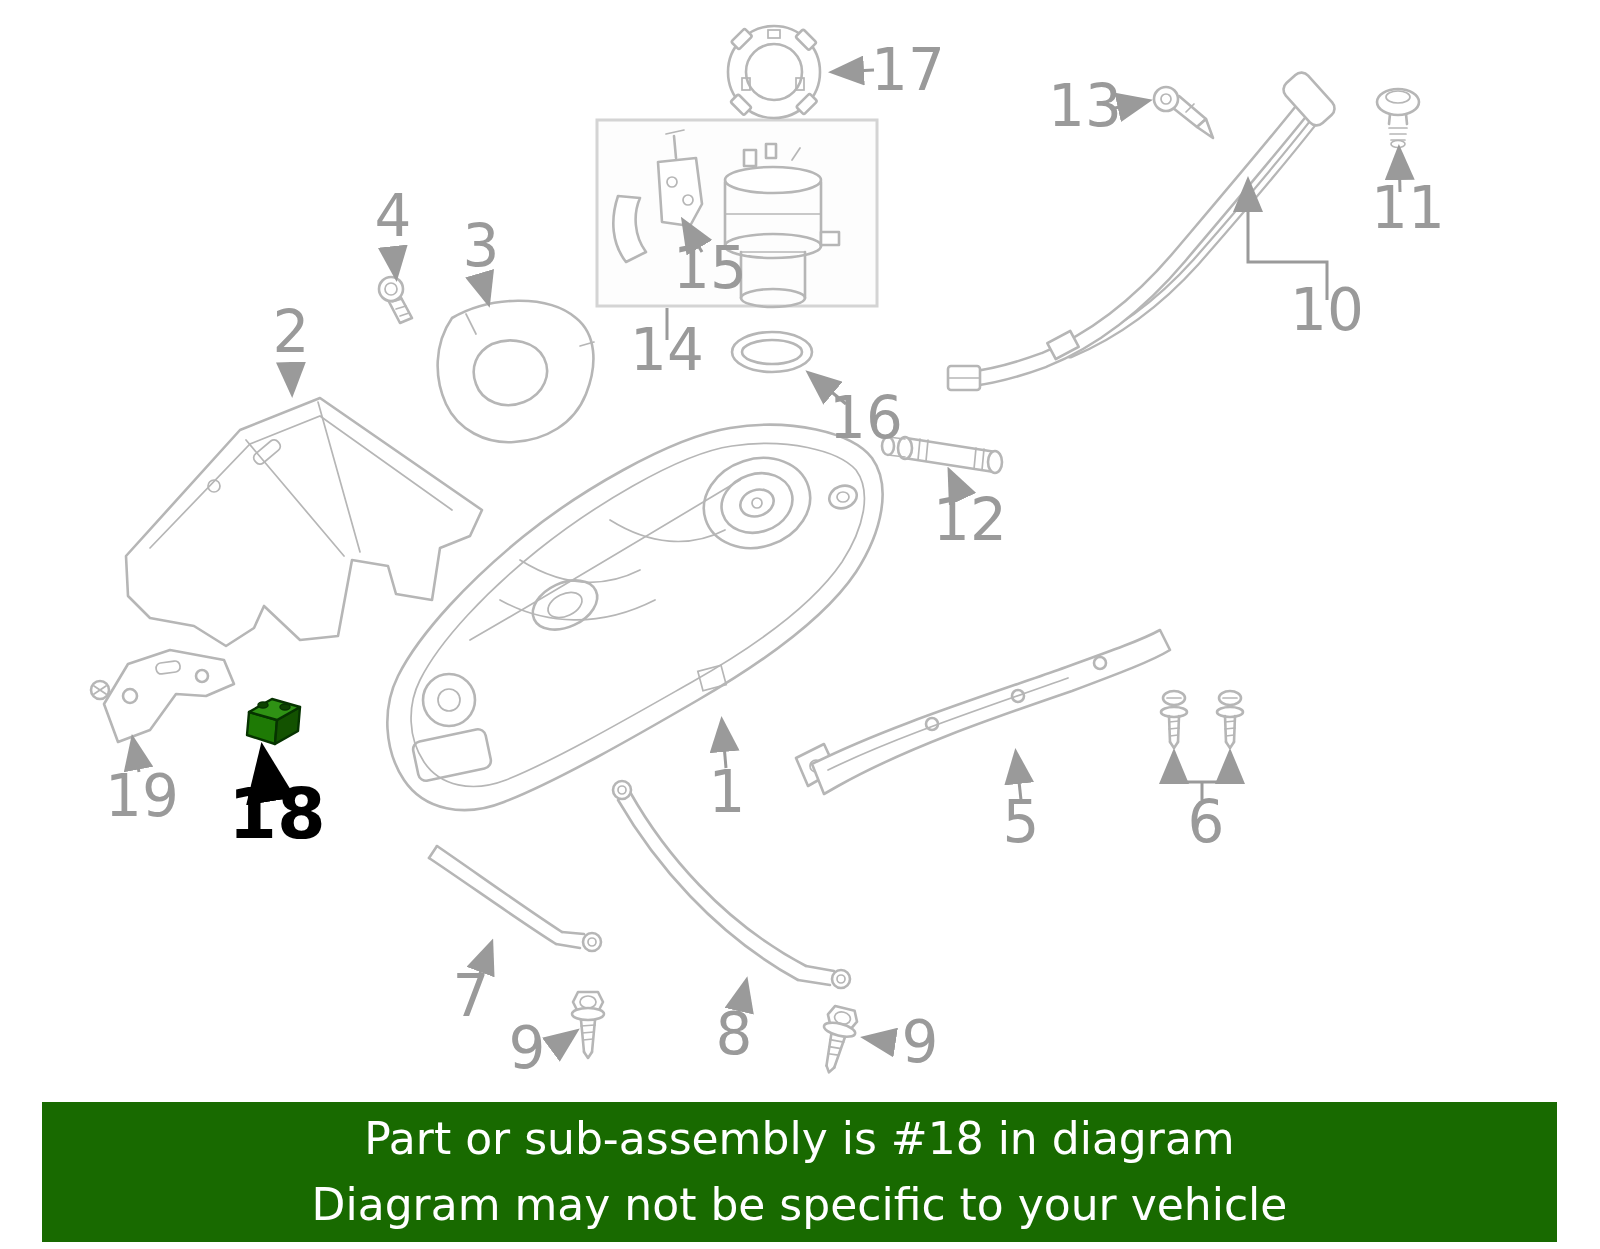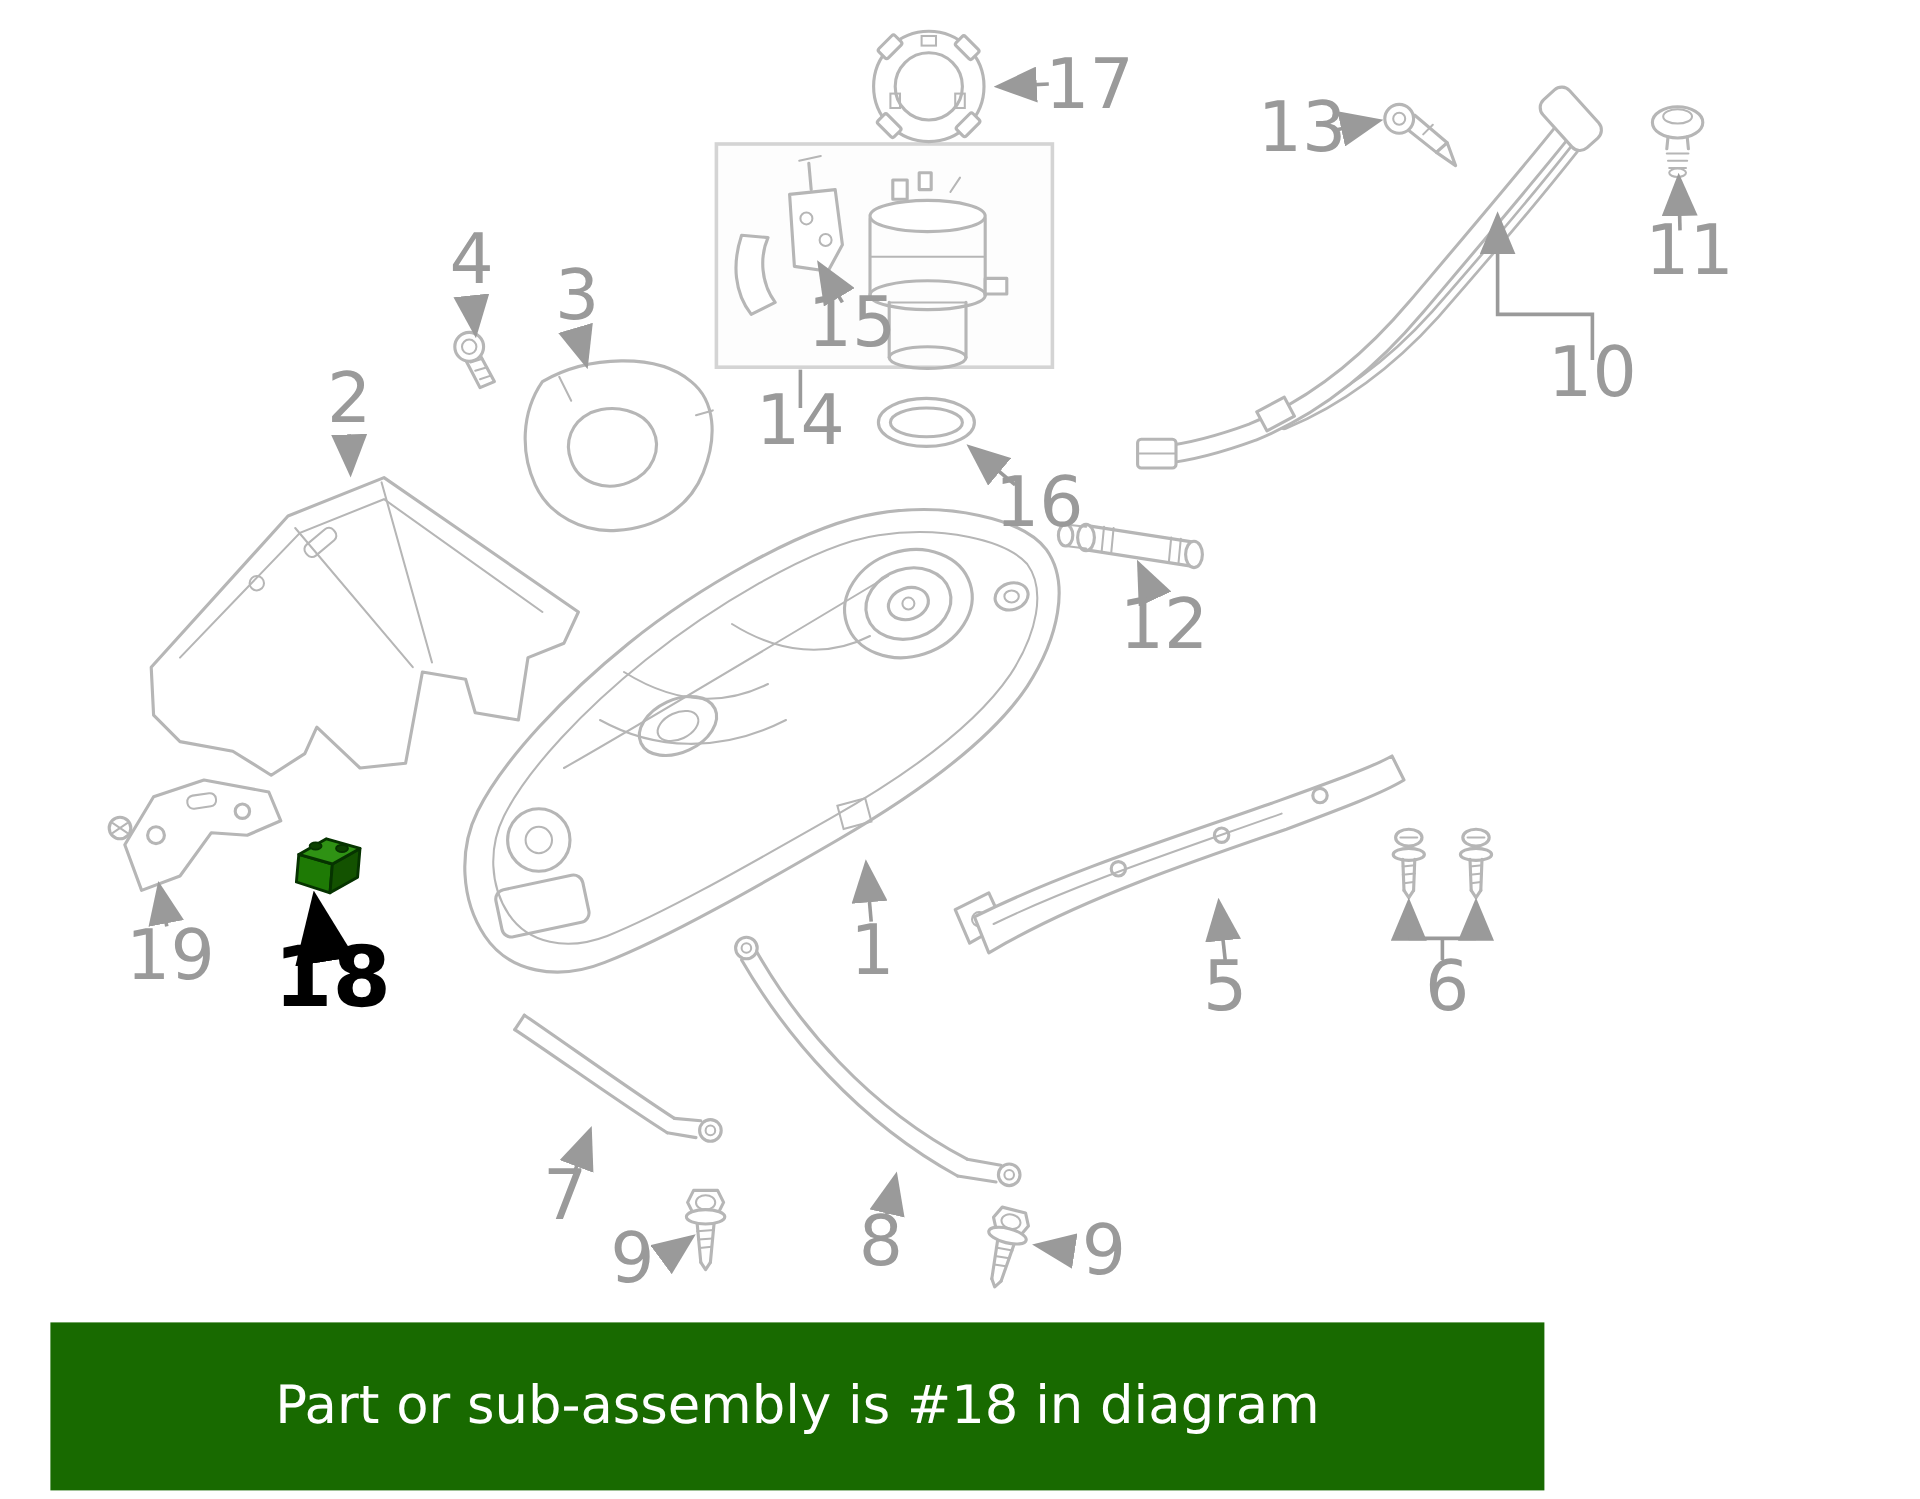--- a/index.html
+++ b/index.html
@@ -20,21 +20,21 @@
   .tube2-in{fill:none;stroke:#ffffff;stroke-width:4.5;stroke-linecap:round;}
   .lbl{font-size:58px;fill:var(--label);}
   .lbl18{font-size:70px;font-weight:bold;fill:#000;}
   .arrow{fill:none;stroke:var(--label);stroke-width:3;marker-end:url(#ah);}
   .plain{fill:none;stroke:var(--label);stroke-width:3;}
   .arrow18{fill:none;stroke:#000;stroke-width:5;marker-end:url(#ahb);}
   .hl-top{fill:var(--highlight-top);stroke:#063300;stroke-width:2.4;stroke-linejoin:round;}
   .hl-front{fill:var(--highlight);stroke:#063300;stroke-width:2.4;stroke-linejoin:round;}
   .hl-side{fill:var(--highlight-side);stroke:#063300;stroke-width:2.4;stroke-linejoin:round;}
   .hl-nub{fill:#0c4200;stroke:#063300;stroke-width:1.5;}
-  .banner{position:absolute;left:42px;top:1102px;width:1245px;height:140px;
+  .banner{position:absolute;left:42px;top:1102px;width:1515px;height:140px;
     background:var(--banner-bg);color:var(--banner-text);
     display:flex;flex-direction:column;align-items:center;justify-content:center;
     font-size:44px;line-height:1.5;text-align:center;}
 </style>
 </head>
 <body>
 
 <div class="stage">
 <svg width="1600" height="1249" viewBox="0 0 1600 1249">
   <defs>
@@ -312,14 +312,15 @@
   <text class="lbl" x="667" y="370" text-anchor="middle">14</text>
   <text class="lbl" x="710" y="288" text-anchor="middle">15</text>
   <text class="lbl" x="866" y="438" text-anchor="middle">16</text>
   <text class="lbl" x="908" y="90" text-anchor="middle">17</text>
   <text class="lbl18" x="277" y="838" text-anchor="middle">18</text>
   <text class="lbl" x="142" y="816" text-anchor="middle">19</text>
 </svg>
 
 <div class="banner">
   <div>Part or sub-assembly is #18 in diagram</div>
+  <div>Diagram may not be specific to your vehicle</div>
 </div>
 </div>
 
 </body></html>

